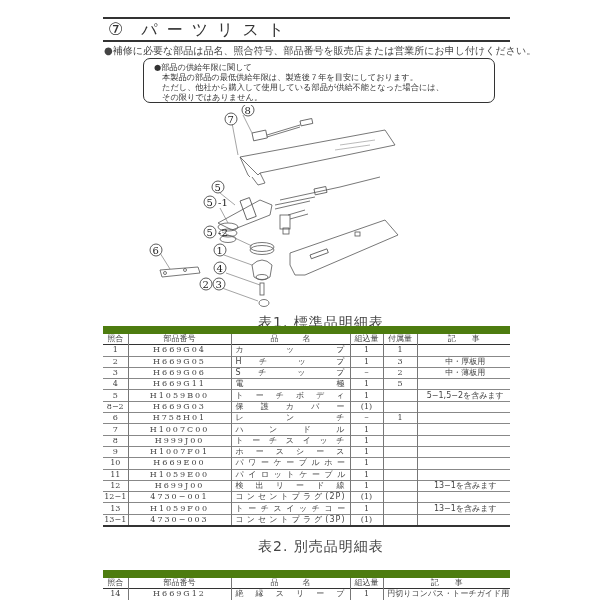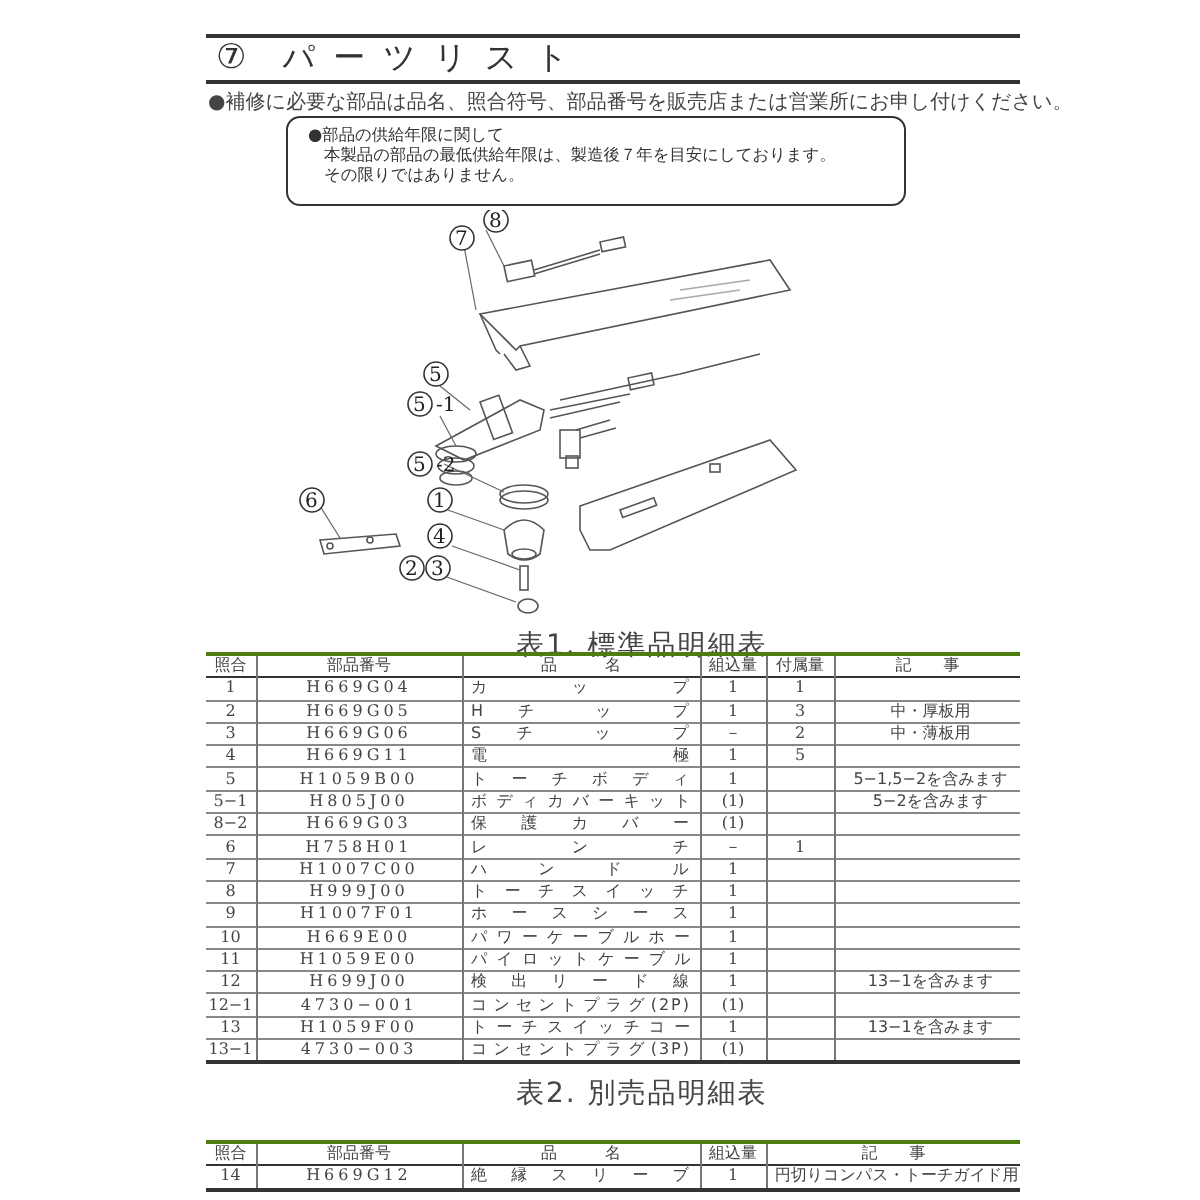--- a/index.html
+++ b/index.html
@@ -3,33 +3,33 @@
 <meta charset="utf-8">
 <style>
   html, body { margin:0; padding:0; background:#ffffff; }
   body { width:600px; height:600px; position:relative; overflow:hidden;
          font-family:"DejaVu Sans", sans-serif; color:#222; }
   .rule { position:absolute; left:103px; width:407px; height:0; border-top:2px solid #333; }
   .title { position:absolute; left:108px; top:19px; height:28px; font-size:16px; letter-spacing:9px;
            color:#333; white-space:nowrap; line-height:20px; }
   .title .num { letter-spacing:0; margin-right:18px; font-size:17px; }
   .lead { position:absolute; left:104px; top:44px; font-size:10px; color:#444; white-space:nowrap; }
-  .notebox { position:absolute; left:143px; top:58px; width:310px; height:45px; border:1.5px solid #333;
+  .notebox { position:absolute; left:143px; top:58px; width:352px; height:45px; border:1.5px solid #333;
              border-radius:7px; font-size:8.2px; color:#333; line-height:10px; box-sizing:border-box; padding:3px 0 0 10px; }
   .notebox div { white-space:nowrap; }
   .notebox .body { padding-left:8px; }
   .diagram { position:absolute; left:140px; top:105px; width:300px; height:210px; }
   .callout { font-family:"DejaVu Serif", serif; font-size:10px; }
   .caption { position:absolute; font-size:14px; color:#444; white-space:nowrap; letter-spacing:1px; }
   table.parts { position:absolute; left:103px; border-collapse:collapse; font-size:8px; color:#444;
                 table-layout:fixed; }
   table.parts th, table.parts td { border-left:1px solid #777; padding:0; height:10.3px; line-height:10px;
                 white-space:nowrap; overflow:hidden; text-align:center; font-weight:normal; }
   table.parts th:first-child, table.parts td:first-child { border-left:none; }
-  table.parts thead tr { border-top:2px solid #4d7c0f; border-bottom:1.5px solid #333; }
+  table.parts thead tr { border-top:8px solid #4d7c0f; border-bottom:1.5px solid #333; }
   table.parts tbody tr { border-bottom:1px solid #888; }
   table.parts tbody tr:last-child { border-bottom:2px solid #333; }
   table.parts td.code { font-family:"DejaVu Serif", serif; letter-spacing:2px; }
   table.parts td.name { text-align:justify; text-align-last:justify; padding:0 4px; letter-spacing:1px; }
   table.parts td.note { text-align:center; padding-left:3px; }
   table.parts td.num { font-family:"DejaVu Serif", serif; }
 </style>
 </head>
 <body>
 
@@ -37,20 +37,21 @@
 <div class="title">
   <span class="num">⑦</span><span>パーツリスト</span>
 </div>
 <div class="rule" style="top:40px;"></div>
 
 <div class="lead">●補修に必要な部品は品名、照合符号、部品番号を販売店または営業所にお申し付けください。</div>
 
 <div class="notebox">
   <div>●部品の供給年限に関して</div>
   <div class="body">本製品の部品の最低供給年限は、製造後７年を目安にしております。</div>
+  <div class="body">ただし、他社から購入して使用している部品が供給不能となった場合には、</div>
   <div class="body">その限りではありません。</div>
 </div>
 
 <svg class="diagram" viewBox="0 0 300 210" xmlns="http://www.w3.org/2000/svg">
   <g fill="none" stroke="#555" stroke-width="0.8">
 
     <path d="M100 52 L245 25 L255 40 L120 68 L118 70 Z"></path>
     <path d="M100 52 L108 70 L110 72"></path>
     <path d="M120 68 L125 78 L118 80 L112 72"></path>
     <path d="M200 40 L235 35 M195 45 L230 40" stroke="#aaa"></path>
@@ -175,28 +176,20 @@
       </tr>
       <tr>
         <td class="num">5</td>
         <td class="code">H1059B00</td>
         <td class="name">ト ー チ ボ デ ィ</td>
         <td class="num">1</td>
         <td class="num"></td>
         <td class="note">5−1,5−2を含みます</td>
       </tr>
       <tr>
-        <td class="num">5−1</td>
-        <td class="code">H805J00</td>
-        <td class="name">ボ デ ィ カ バ ー キ ッ ト</td>
-        <td class="num">(1)</td>
-        <td class="num"></td>
-        <td class="note">5−2を含みます</td>
-      </tr>
-      <tr>
         <td class="num">8−2</td>
         <td class="code">H669G03</td>
         <td class="name">保 護 カ バ ー</td>
         <td class="num">(1)</td>
         <td class="num"></td>
         <td class="note"></td>
       </tr>
       <tr>
         <td class="num">6</td>
         <td class="code">H758H01</td>

